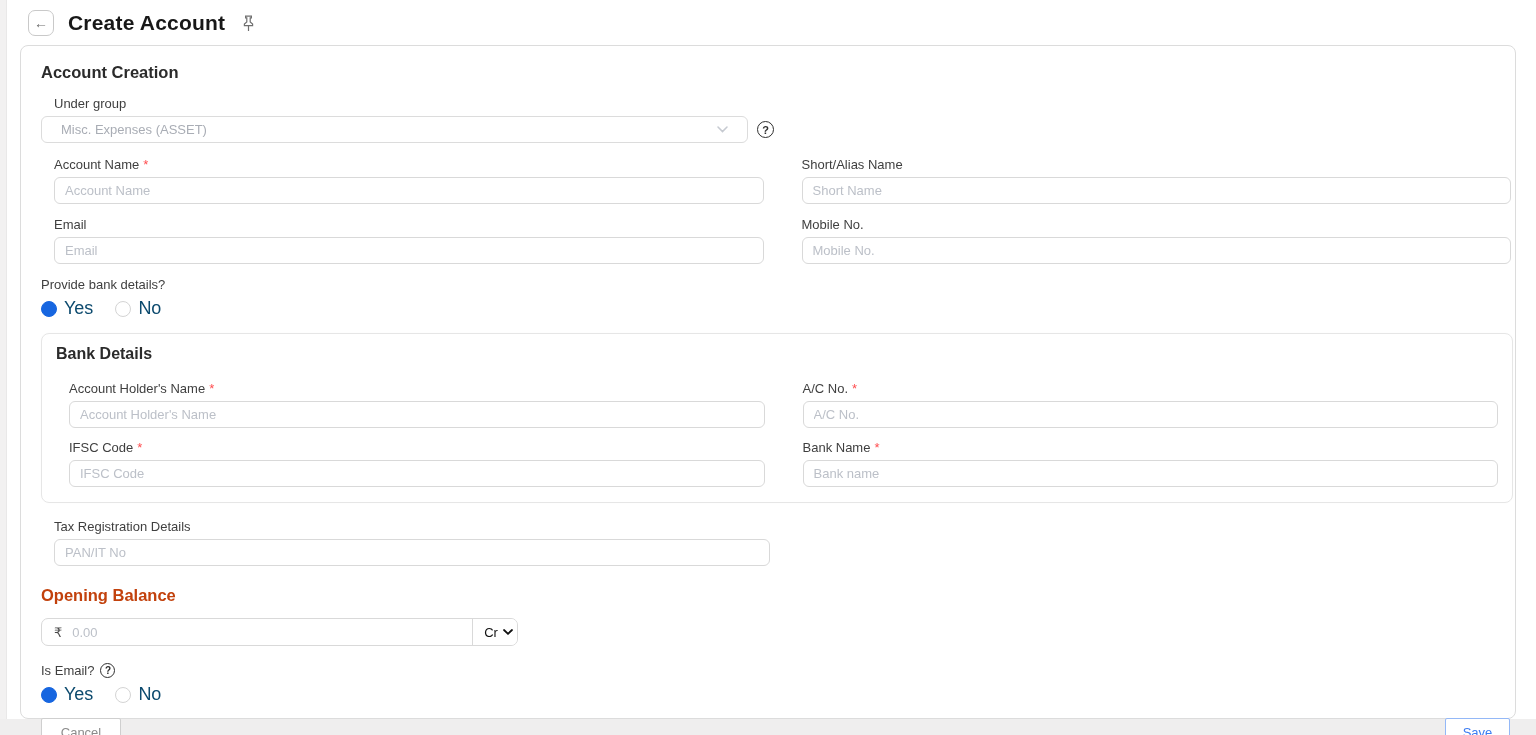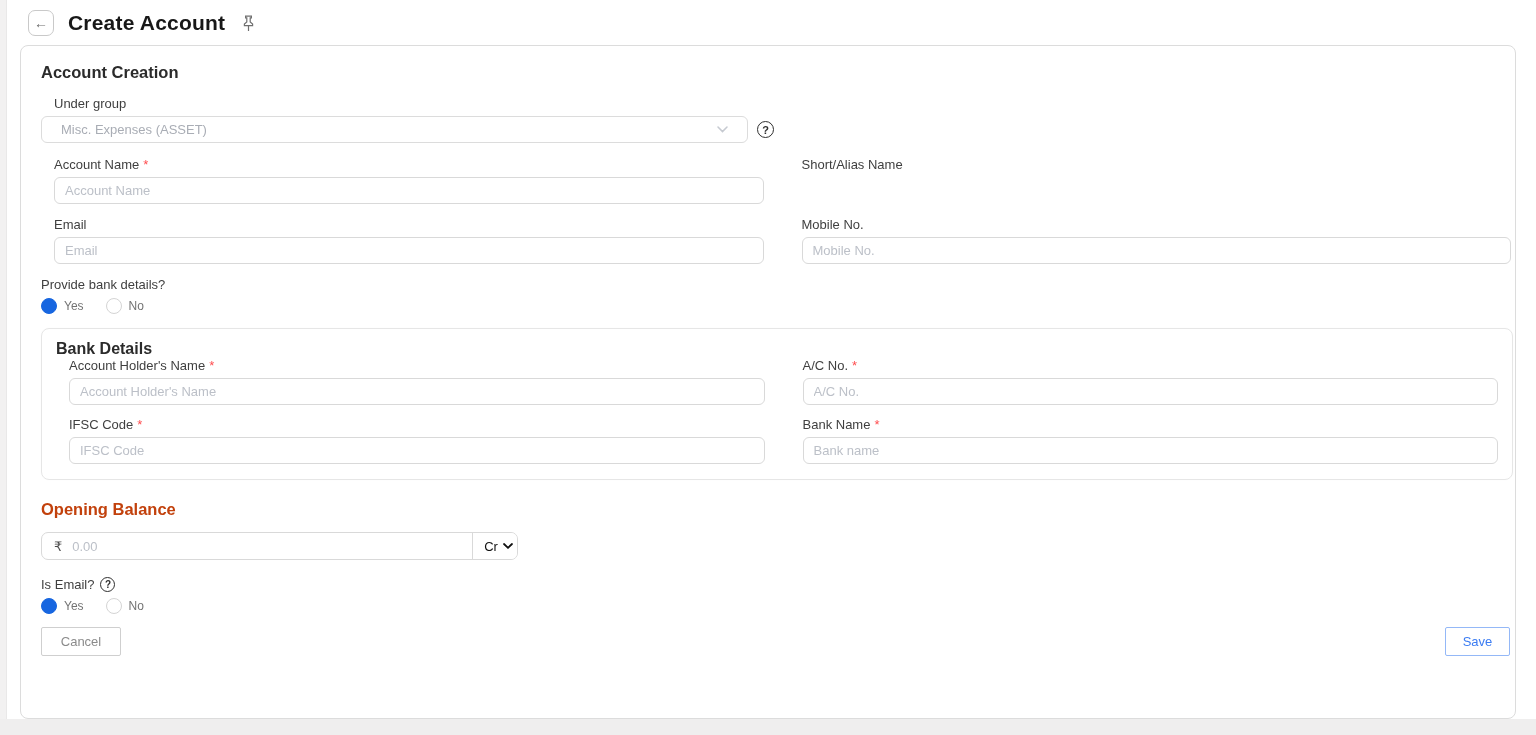--- a/index.html
+++ b/index.html
@@ -73,29 +73,29 @@
     flex: none;
   }
   .help-icon.small { width: 15px; height: 15px; font-size: 10px; border-width: 1.4px; }
 
   
   .radio-question { font-size: 13px; color: #3f3f3f; margin-bottom: 6px; display: flex; align-items: center; gap: 6px; }
   .radio-row { display: flex; align-items: center; gap: 22px; }
   .radio-opt { display: flex; align-items: center; gap: 7px; cursor: pointer; }
   .radio-dot { width: 16px; height: 16px; border-radius: 50%; background: #fff; border: 1px solid #d4d4d4; flex: none; }
   .radio-dot.on { background: #1766e0; border-color: #1766e0; }
-  .radio-label { font-size: 12px; color: #737373; }
+  .radio-label { font-size: 18px; color: #0c4a6e; }
 
   
   .bank-card {
     border: 1px solid #e6e6e6; border-radius: 8px;
     padding: 11px 14px 13px; margin: 14px 0 16px; width: 1472px;
     box-shadow: 0 0 2px rgba(0,0,0,0.02);
   }
-  .bank-card .section-title { margin-bottom: 0; font-size: 16px; }
+  .bank-card .section-title { margin-bottom: 18px; font-size: 16px; }
   .bank-card .field { margin-bottom: 12px; }
   .bank-card .field:last-child, .bank-card .grid2:last-child .field { margin-bottom: 2px; }
 
   
   .ob-title { font-size: 16.5px; font-weight: 700; color: #c2410c; margin: 20px 0 13px; }
   .ob-group {
     width: 477px; height: 28px; border: 1px solid #d9d9d9; border-radius: 7px;
     display: flex; align-items: stretch; overflow: hidden; background: #fff;
   }
   .ob-amount { flex: 1; display: flex; align-items: center; gap: 10px; padding: 0 12px; }
@@ -163,20 +163,21 @@
       <div class="field-label">
         <span>Account Name</span>
           <span class="req">*</span>
       </div>
       <input class="text-input" type="text" placeholder="Account Name" style="">
     </div>
     <div class="field">
       <div class="field-label">
         <span>Short/Alias Name</span>
       </div>
+      <input class="text-input" type="text" placeholder="Short Name" style="">
     </div>
   </div>
 
   <div class="grid2">
     <div class="field">
       <div class="field-label">
         <span>Email</span>
       </div>
       <input class="text-input" type="text" placeholder="Email" style="">
     </div>
@@ -231,20 +232,24 @@
       <div class="field" style="margin-bottom:2px;">
         <div class="field-label">
           <span>Bank Name</span>
             <span class="req">*</span>
         </div>
         <input class="text-input" type="text" placeholder="Bank name" style="">
       </div>
     </div>
   </div>
 
+  <div class="field" style="margin-bottom:4px;">
+    <div class="field-label">Tax Registration Details</div>
+    <input class="text-input half" type="text" placeholder="PAN/IT No" style="">
+  </div>
 
   <div class="ob-title">Opening Balance</div>
   <div class="ob-group">
     <div class="ob-amount">
       <span class="rupee">₹</span>
       <input class="ob-input" type="text" placeholder="0.00" style="">
     </div>
     <div class="crdr">
       <span>Cr</span>
       <span>

